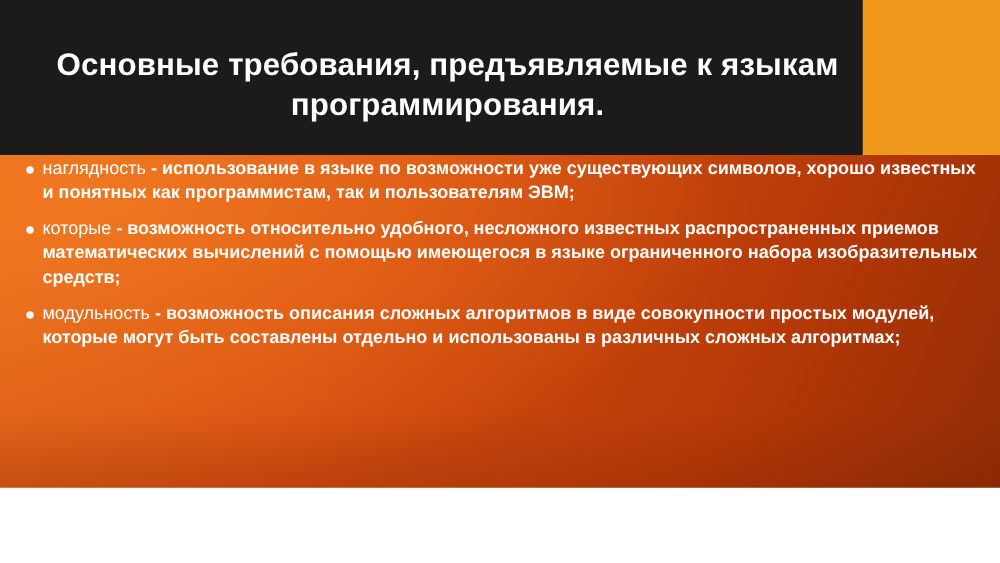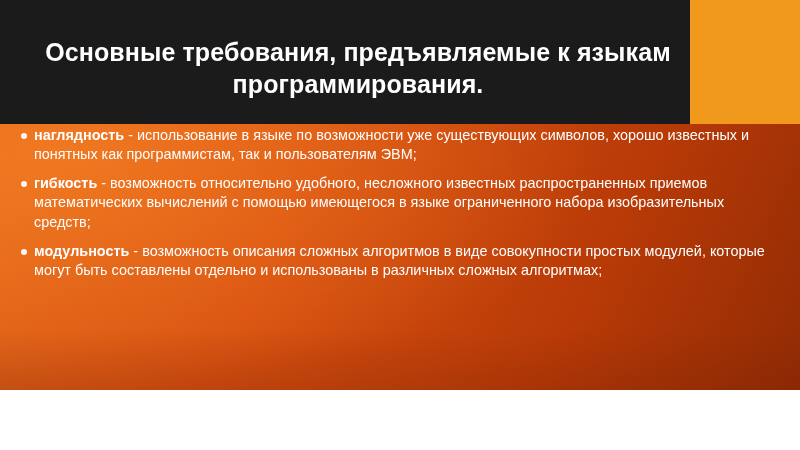--- a/index.html
+++ b/index.html
@@ -105,24 +105,24 @@
     content: "";
     position: absolute;
     left: 7px;
     top: 7px;
     width: 6px;
     height: 6px;
     border-radius: 50%;
     background: #f5f5f5;
   }
   .bullet .term {
-    font-weight: bold;
+    font-weight: normal;
   }
   .bullet .rest {
-    font-weight: normal;
+    font-weight: bold;
   }
 </style>
 </head>
 <body>
 
 <div class="slide">
 
   <div class="bg-dark-top"></div>
   <div class="bg-orange-right"></div>
   <div class="bg-orange-strip"></div>
@@ -131,21 +131,21 @@
   <div class="title">Основные требования, предъявляемые к языкам программирования.</div>
 
   <div class="content">
 
     <div class="bullet">
       <span class="term">наглядность</span><span class="rest"> - использование в языке по возможности уже существующих символов, хорошо известных и понятных как программистам, так и пользователям ЭВМ;</span>
     </div>
 
 
     <div class="bullet">
-      <span class="term">гибкость</span><span class="rest"> - возможность относительно удобного, несложного известных распространенных приемов математических вычислений с помощью имеющегося в языке ограниченного набора изобразительных средств;</span>
+      <span class="term">которые</span><span class="rest"> - возможность относительно удобного, несложного известных распространенных приемов математических вычислений с помощью имеющегося в языке ограниченного набора изобразительных средств;</span>
     </div>
 
     <div class="bullet">
       <span class="term">модульность</span><span class="rest"> - возможность описания сложных алгоритмов в виде совокупности простых модулей, которые могут быть составлены отдельно и использованы в различных сложных алгоритмах;</span>
     </div>
 
 
   </div>
 </div>
 

